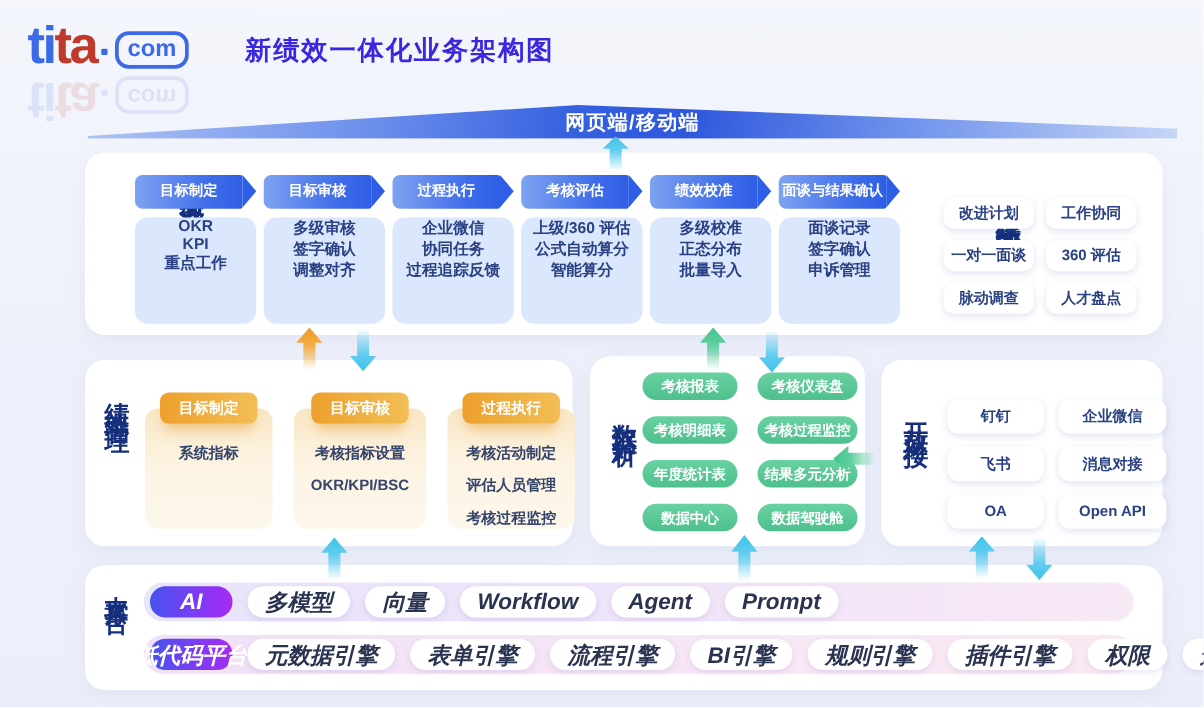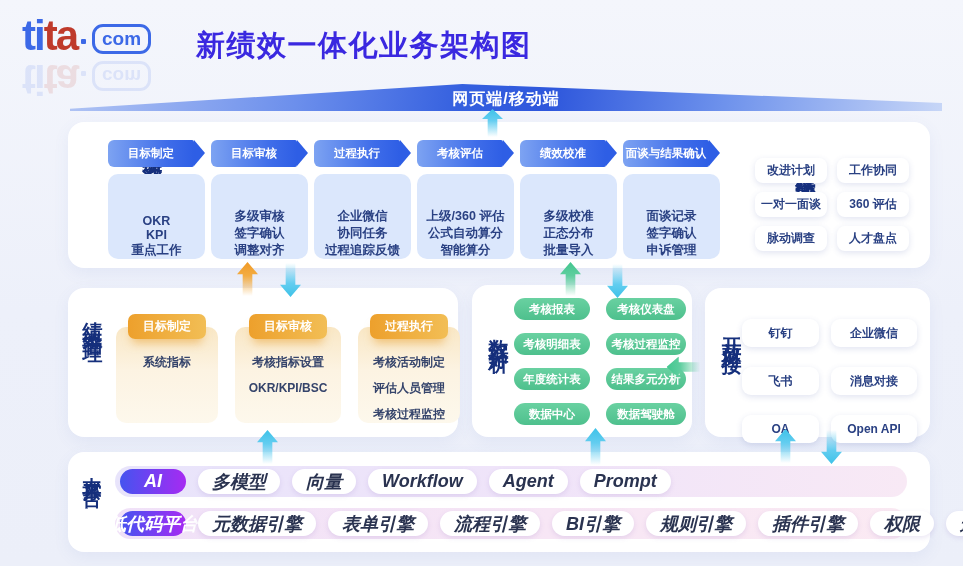--- a/index.html
+++ b/index.html
@@ -10,21 +10,21 @@
 
   
   .logo { position:absolute; left:22px; top:14px; font-size:42px; font-weight:800; letter-spacing:-2px; line-height:44px; }
   .logo .lg-blue { color:#3C69E7; }
   .logo .lg-red  { color:#BF3A2B; }
   .logo .lg-combox { display:inline-block; vertical-align:baseline; position:relative; top:-5px; margin-left:6px;
        border:3px solid #3C69E7; border-radius:11px; padding:0 7px 1px 7px;
        font-size:19px; letter-spacing:0; font-weight:700; color:#3C69E7; line-height:23px; }
   .logo .lg-dot { display:inline-block; width:5px; height:5px; background:#3C69E7; border-radius:1px; margin-left:4px; position:relative; top:-6px; }
   .logo-reflect { top:56px; opacity:.12; transform:scaleY(-1); filter:blur(.4px); pointer-events:none; }
-  .page-title { position:absolute; left:196px; top:26px; font-size:29px; font-weight:800; color:#3A28E0; letter-spacing:1.5px; }
+  .page-title { position:absolute; left:196px; top:26px; font-size:21px; font-weight:800; color:#3A28E0; letter-spacing:1.5px; }
 
   
   .banner { position:absolute; left:70px; top:84px; width:872px; height:27px;
       background:linear-gradient(97deg,#AFC3F4 0%,#6C8FEC 26%,#3560DF 45%,#2E57DC 55%,#6E92EC 75%,#C7D6F7 100%);
       clip-path:polygon(0% 92%, 45% 0%, 100% 70%, 100% 100%, 0% 100%); }
   .banner span { position:absolute; left:50%; top:55%; transform:translate(-50%,-50%);
       color:#fff; font-size:16px; font-weight:700; letter-spacing:1px; }
 
   
   .panel { position:absolute; background:#fff; border-radius:16px;
@@ -34,21 +34,21 @@
 
   
   .stages { position:absolute; left:40px; top:18px; display:flex; gap:6px; }
   .stage  { width:97px; }
   .chev   { position:relative; height:27px; width:86px; border-radius:6px 2px 2px 6px;
             background:linear-gradient(90deg,#7DA3F2 0%,#3E6CE9 70%,#2E5EE5 100%);
             color:#fff; font-size:11.5px; font-weight:600; text-align:center; line-height:27px; white-space:nowrap; }
   .chev::after { content:""; position:absolute; left:100%; top:0;
             border-top:13.5px solid transparent; border-bottom:13.5px solid transparent; border-left:11px solid #2E5EE5; }
   .stage-card { margin-top:7px; height:85px; background:#DBE7FC; border-radius:10px;
-            display:flex; flex-direction:column; justify-content:flex-end; }
+            display:flex; flex-direction:column; justify-content:flex-start; }
   .stage-card div { font-size:12.5px; color:#2A4183; font-weight:600; text-align:center; white-space:nowrap; }
 
   .cp-pills { position:absolute; left:687px; top:36px; display:grid;
               grid-template-columns:72px 72px; grid-auto-rows:25px; gap:9px 10px; }
   .pill-white { background:#fff; border-radius:8px; box-shadow:0 2px 6px rgba(70,90,170,.16);
               display:flex; align-items:center; justify-content:center;
               font-size:12px; font-weight:600; color:#2A4183; white-space:nowrap; }
 
   
   .pm-cards { position:absolute; left:48px; top:39px; display:flex; gap:17px; }
@@ -63,22 +63,22 @@
   .pm-card div.itm { font-size:12px; font-weight:600; color:#35446B; text-align:center; line-height:26px; white-space:nowrap; }
 
   
   .da-pills { position:absolute; left:42px; top:13px; display:grid;
               grid-template-columns:76px 80px; grid-auto-rows:22px; gap:13px 16px; }
   .pill-green { background:linear-gradient(180deg,#69D1A1 0%,#4EC08D 100%); border-radius:11px;
               display:flex; align-items:center; justify-content:center;
               font-size:11.5px; font-weight:600; color:#fff; white-space:nowrap; }
 
   
-  .oi-pills { position:absolute; left:37px; top:31px; display:grid;
-              grid-template-columns:77px 86px; grid-auto-rows:28px; gap:20px 12px; }
+  .oi-pills { position:absolute; left:53px; top:31px; display:grid;
+              grid-template-columns:77px 86px; grid-auto-rows:28px; gap:10px 12px; }
   .oi-pills .pill-white { border-radius:9px; }
 
   
   .track { position:absolute; left:47px; width:792px; height:31px; border-radius:16px;
            display:flex; align-items:center; gap:12px; padding:0 5px; }
   .track1 { top:14px; background:linear-gradient(90deg,#E8E4FB 0%,#F0E4F9 55%,#F8E9F5 100%); }
   .track2 { top:56px; background:linear-gradient(90deg,#F0E1F8 0%,#F7E6F5 55%,#FBEAF3 100%); }
   .tp { height:25px; border-radius:13px; display:flex; align-items:center; justify-content:center;
         font-size:18px; font-weight:600; white-space:nowrap; padding:0 14px;font-style:italic; }
   .tp-white  { background:#fff; color:#2A3350; box-shadow:0 2px 5px rgba(120,90,180,.15); }

